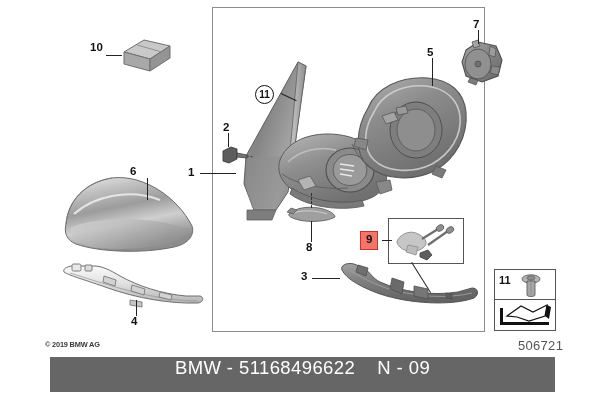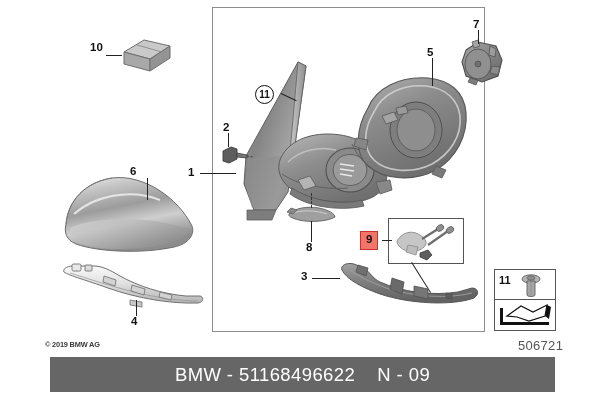--- a/index.html
+++ b/index.html
@@ -56,21 +56,21 @@
     position:absolute;left:45px;top:340px;font-size:7.4px;
     color:#3a3a3a;font-weight:bold;letter-spacing:-0.2px;
   }
   #ref-number{
     position:absolute;left:506px;top:338px;font-size:13px;color:#555;
     letter-spacing:0.3px;
     margin-left:12px;
   }
   #title-banner{
     position:absolute;left:50px;top:357px;width:505px;height:35px;
-    background:#666666;display:flex;align-items:center;justify-content:center;
+    background:#666666;display:flex;justify-content:center;
   }
   #title-banner .txt{
     color:#fff;font-size:18.5px;letter-spacing:0.4px;white-space:pre;
   }
 
   svg{display:block;overflow:visible;}
 </style>
 </head>
 <body>
 

